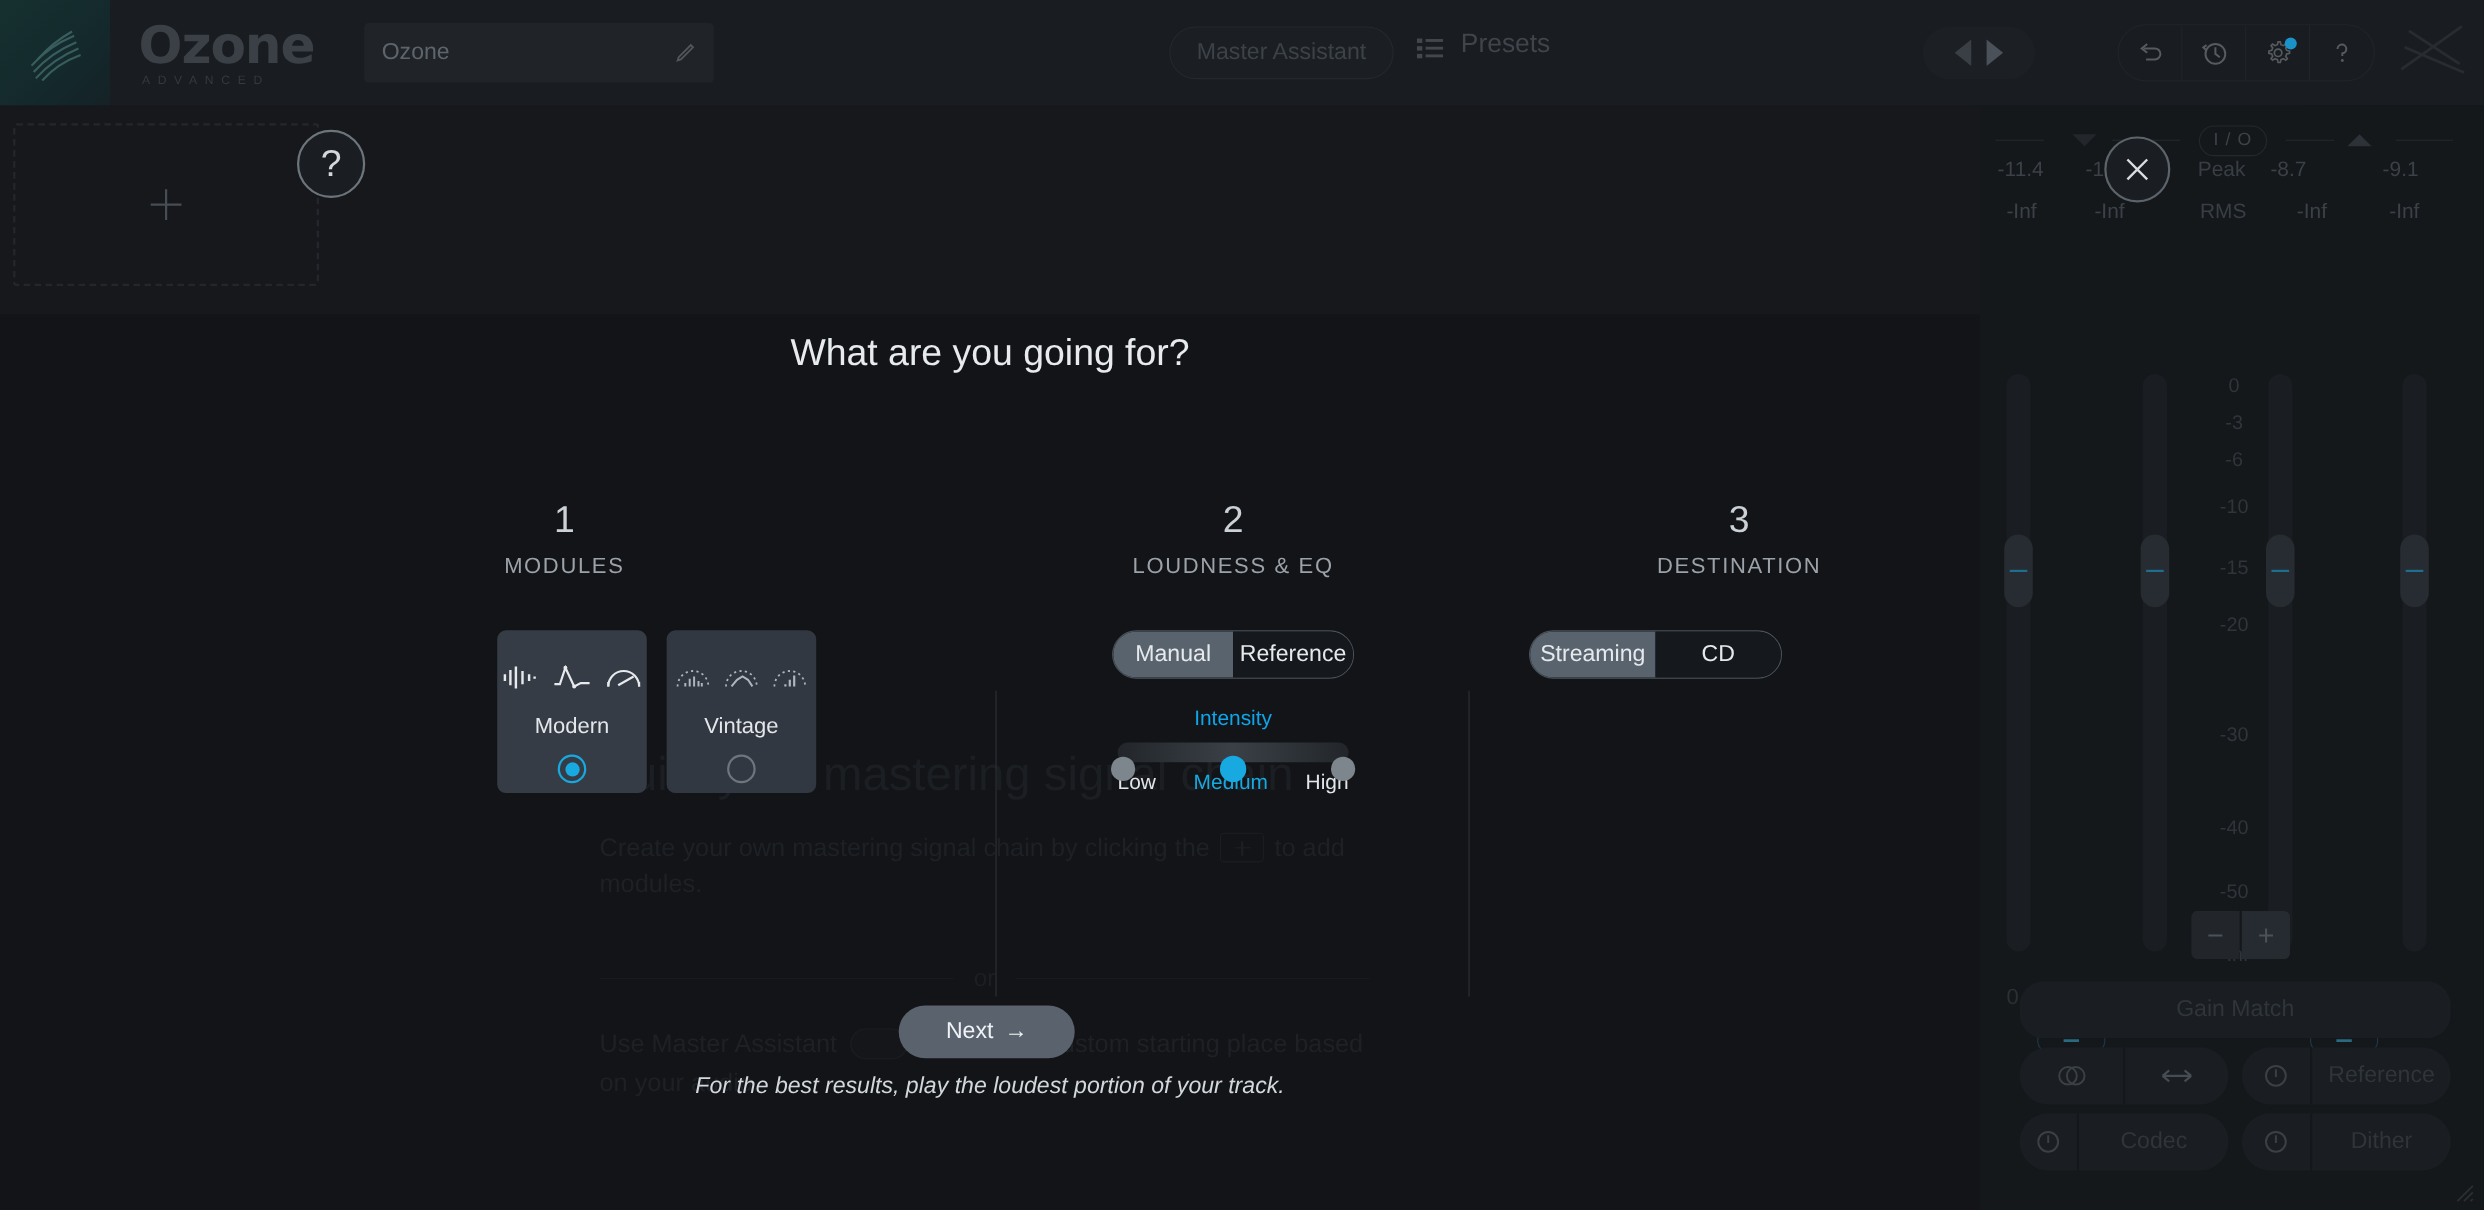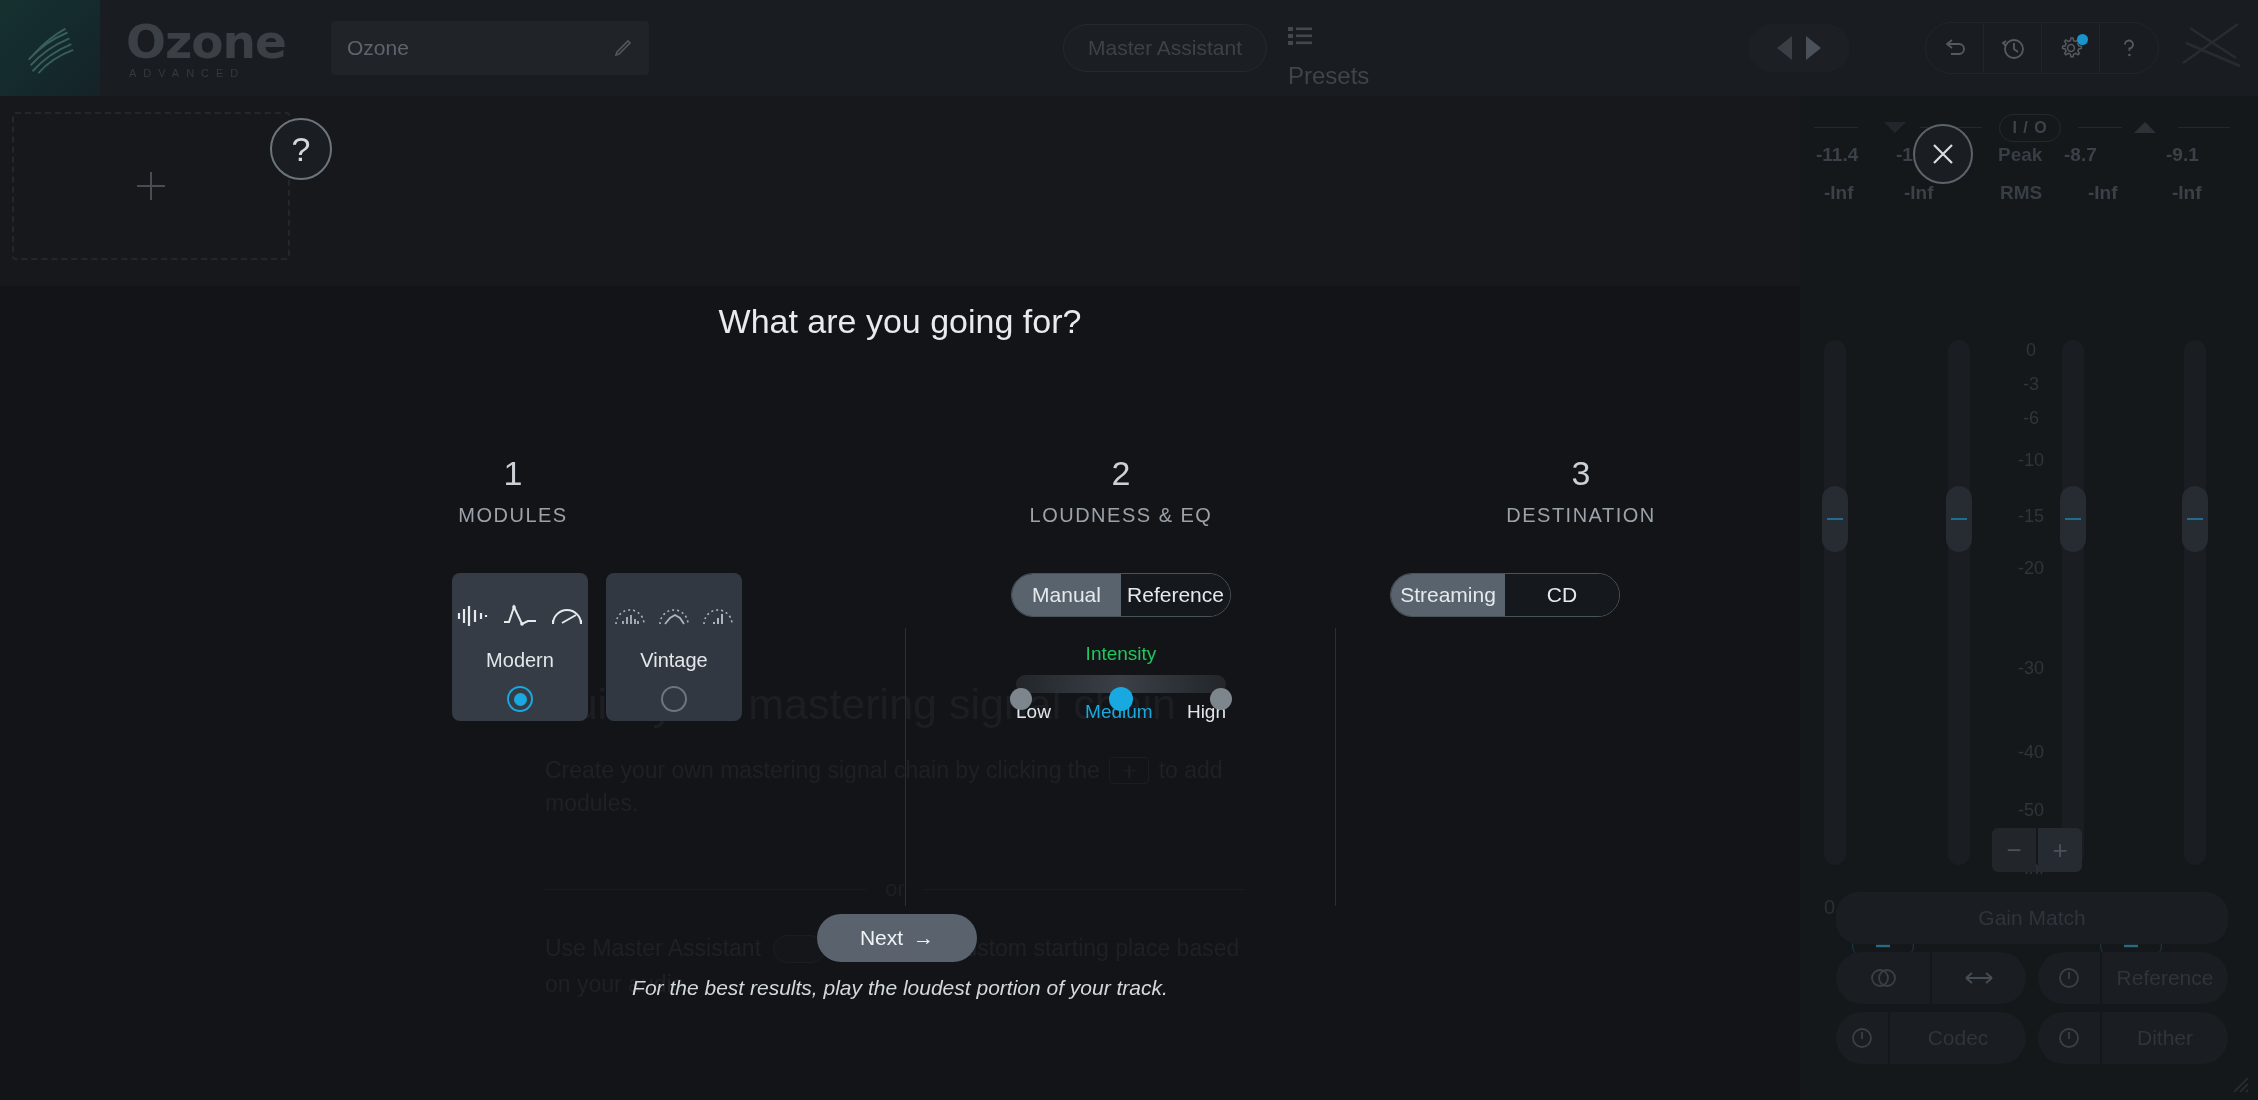--- a/index.html
+++ b/index.html
@@ -37,21 +37,21 @@
   .preset-name { font-size: 21px; color: #5d646c; flex: 1; }
   .pencil-icon { width: 20px; height: 20px; opacity: .45; }
 
   .ma-btn {
     position: absolute; left: 1063px; top: 24px; width: 204px; height: 48px;
     border: 1px solid #25292e; border-radius: 24px; background: #1b1f24;
     display: flex; align-items: center; justify-content: center;
     font-size: 21px; color: #3c4248;
   }
   .presets-group {
-    position: absolute; left: 1288px; top: 26px; display: flex; align-items: flex-start; gap: 16px; flex-direction: column;
+    position: absolute; left: 1288px; top: 26px; display: flex; align-items: flex-end; gap: 16px;
   }
   .list-icon { width: 24px; height: 20px; opacity: .33; }
   .presets-label { font-size: 24px; color: #3f454b; }
 
   .nav-pill {
     position: absolute; left: 1748px; top: 24px; width: 102px; height: 48px;
     background: #1c2025; border-radius: 24px; display: flex; align-items: center;
     justify-content: center; gap: 14px;
   }
   .tri { width: 0; height: 0; }
@@ -170,21 +170,21 @@
     display: flex; border-radius: 22px; overflow: hidden; border: 1px solid #4a525a;
     height: 44px; width: 220px;
   }
   .seg-item {
     flex: 1; display: flex; align-items: center; justify-content: center;
     font-size: 21px; color: #e6e9ec; background: #15181c;
   }
   .seg-item.active { background: #59636e; }
 
   .intensity-label {
-    font-size: 19px; color: #22c55e; text-align: center; margin-top: 26px;
+    font-size: 19px; color: #0ea5e9; text-align: center; margin-top: 26px;
   }
   .slider-wrap { position: relative; margin-top: 10px; width: 210px; }
   .slider-track {
     height: 18px; border-radius: 9px;
     background: linear-gradient(90deg,#22262b 0%, #3a4046 50%, #22262b 100%);
   }
   .knob {
     position: absolute; top: 50%; width: 22px; height: 22px; border-radius: 50%;
     transform: translate(-50%,-50%); background: #7d858d;
   }
@@ -203,21 +203,21 @@
   .hint {
     position: absolute; left: 0; top: 690px; width: 1800px; text-align: center;
     font-size: 21px; font-style: italic; color: #d3d8dd;
   }
 
   
   .rpanel {
     position: absolute; left: 1800px; top: 96px; width: 458px; height: 1004px;
     background: #15181b;
   }
-  .io-head { position: absolute; left: 0; top: 0; width: 458px; height: 110px; font-weight: bold; }
+  .io-head { position: absolute; left: 0; top: 0; width: 458px; height: 110px; }
   .io-pill {
     position: absolute; left: 199px; top: 18px; width: 62px; height: 28px;
     border: 1px solid #24282d; border-radius: 14px; display: flex;
     align-items: center; justify-content: center; font-size: 16px; color: #3d434a;
     letter-spacing: 1px;
   }
   .io-rule { position: absolute; top: 31px; height: 1px; background: #24282d; }
   .cap { position: absolute; width: 0; height: 0; }
   .cap-down { border-left: 11px solid transparent; border-right: 11px solid transparent; border-top: 11px solid #23272c; }
   .cap-up { border-left: 11px solid transparent; border-right: 11px solid transparent; border-bottom: 11px solid #2d3238; }

